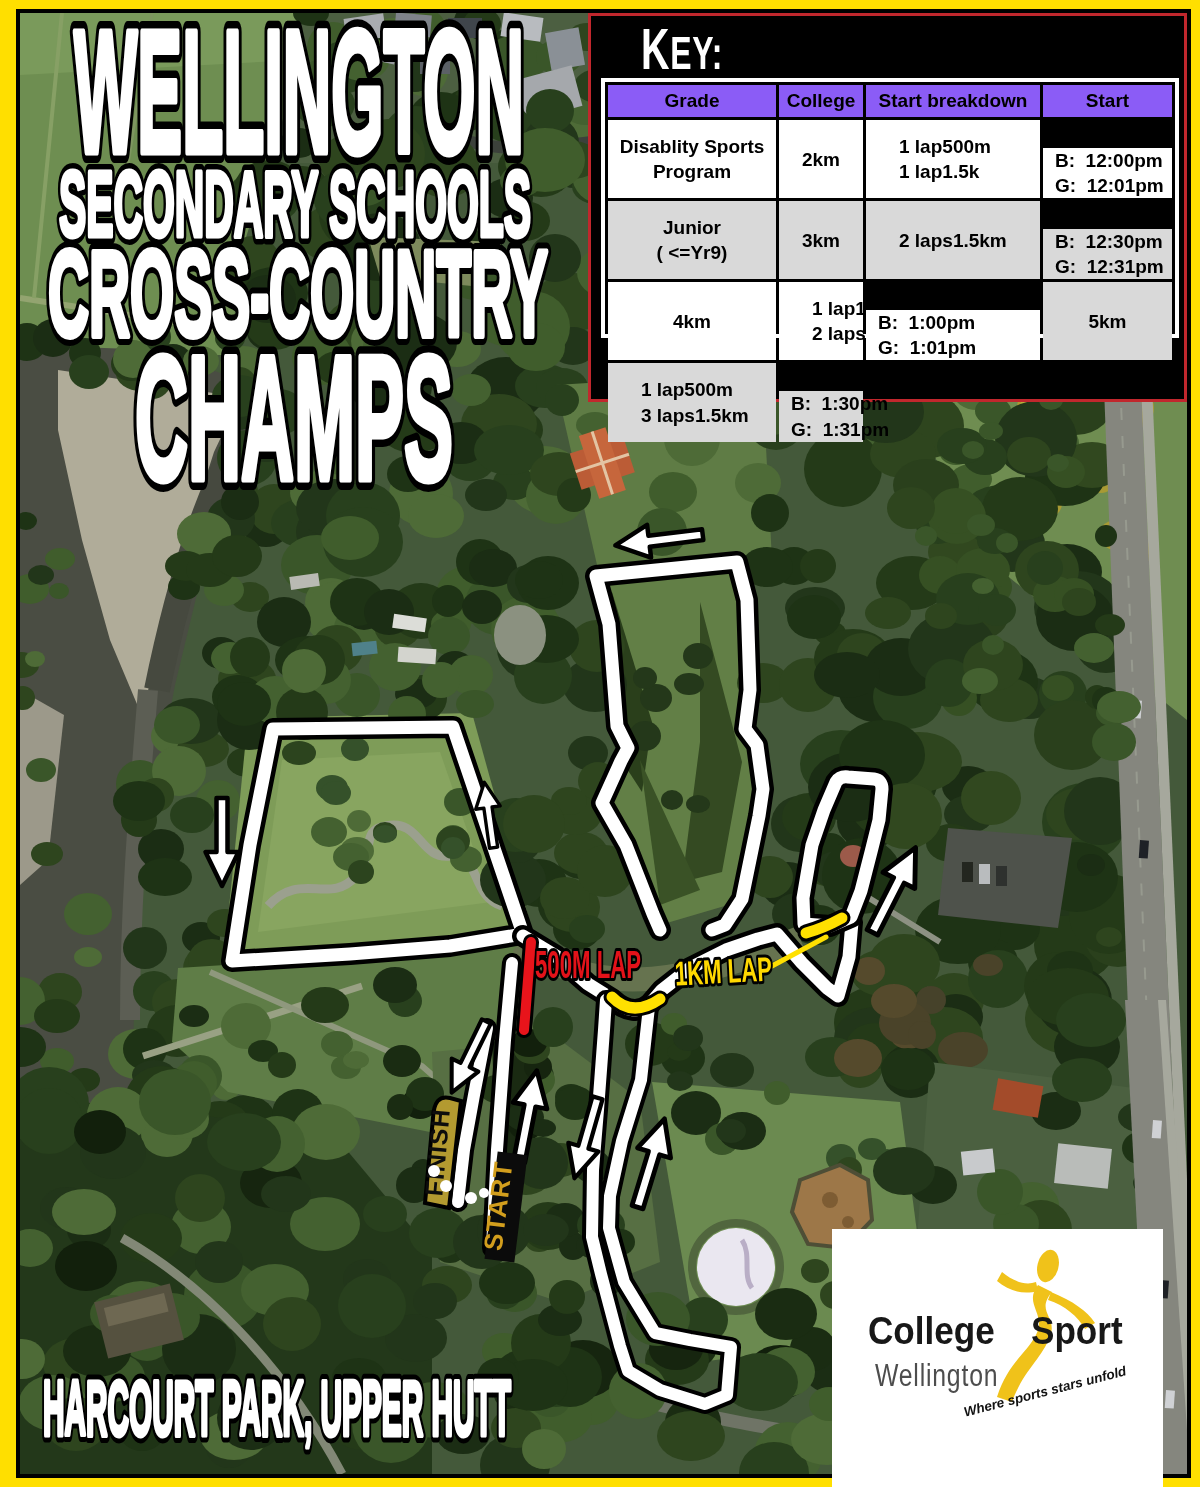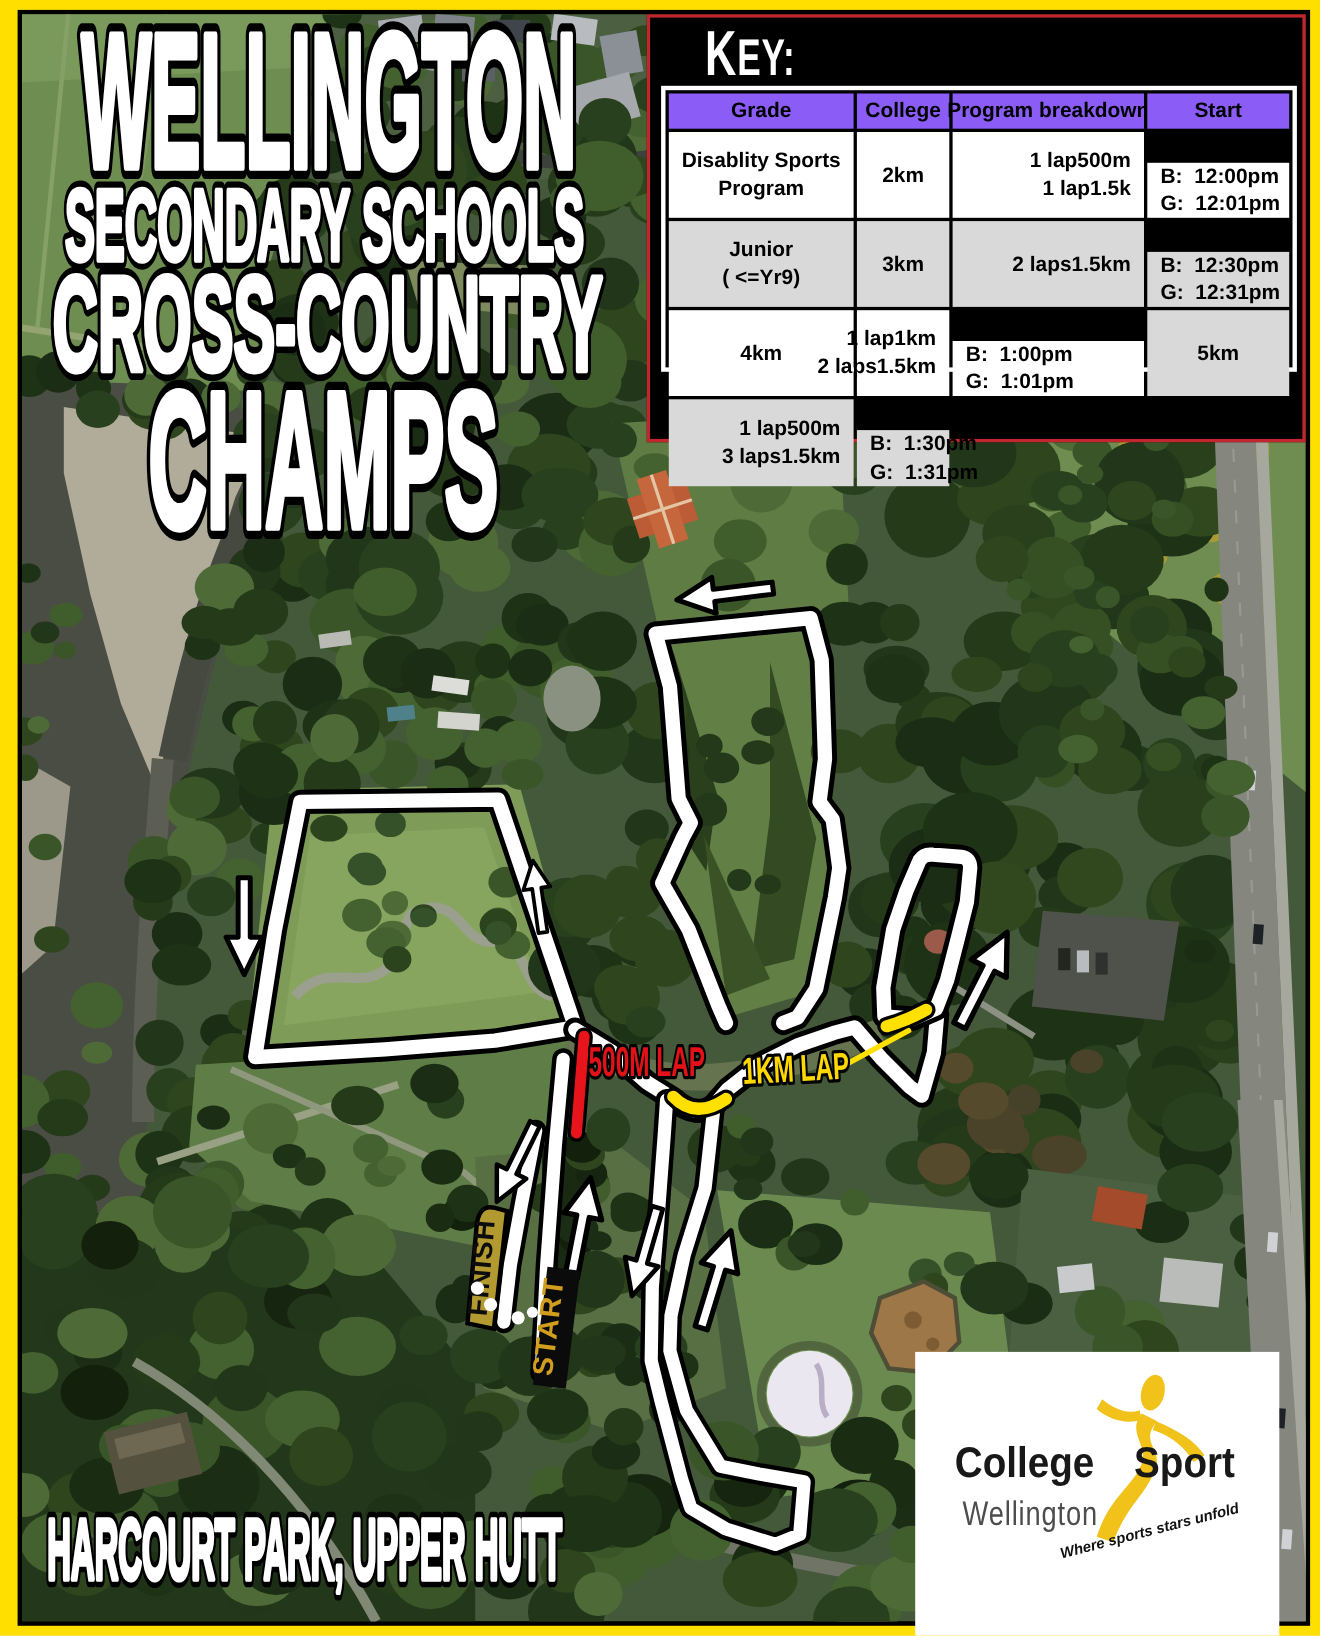--- a/index.html
+++ b/index.html
@@ -7,21 +7,21 @@
 #keybox{position:absolute;left:588px;top:13px;width:599px;height:389px;background:#000;border:3px solid #c1272d;box-sizing:border-box;}
 #keytitle{position:absolute;left:50px;top:-1px;color:#fff;font-weight:bold;font-size:58px;letter-spacing:1px;transform:scaleX(0.68);transform-origin:left top;}
 #keytitle .sm{font-size:47px;}
 #ktable{position:absolute;left:10px;top:62px;width:578px;height:260px;background:#fff;padding:4px;box-sizing:border-box;}
 #kgrid{width:100%;height:100%;background:#000;display:grid;grid-template-columns:168px 84px 174px 1fr;grid-template-rows:32px repeat(4,1fr);gap:3px;padding:3px;box-sizing:border-box;}
 .cell{display:flex;flex-direction:column;justify-content:center;align-items:center;font-weight:bold;font-size:19px;line-height:1.32;text-align:center;color:#000;white-space:nowrap;}
 .hdr{background:#8b5cf6;font-size:19px;}
 .row-white{background:#ffffff;}
 .row-gray{background:#d9d9d9;}
 .ccourse{align-items:stretch;}
-.cbline{display:flex;justify-content:flex-end;padding:0 12px;}
+.cbline{display:flex;justify-content:flex-start;padding:0 33px;}
 .cstart{align-items:flex-start;padding-left:12px;margin-top:28px;}
 #logobox{position:absolute;left:832px;top:1229px;width:331px;height:263px;background:#fff;}
 .lg-college{position:absolute;left:36px;top:80px;font-size:39px;font-weight:bold;color:#181818;transform:scaleX(0.9);transform-origin:left top;}
 .lg-sport{position:absolute;left:199px;top:80px;font-size:39px;font-weight:bold;color:#181818;transform:scaleX(0.9);transform-origin:left top;}
 .lg-wgtn{position:absolute;left:43px;top:129px;font-size:31px;color:#4d4d4d;transform:scaleX(0.8);transform-origin:left top;letter-spacing:1px;}
 .lg-tag{position:absolute;left:118px;top:155px;width:190px;text-align:center;font-size:13.5px;font-weight:bold;font-style:italic;color:#111;transform:rotate(-14.5deg);white-space:nowrap;}
 </style></head>
 <body>
 <div id="page">
 <svg id="mapsvg" width="1200" height="1487" viewBox="0 0 1200 1487">
@@ -939,21 +939,21 @@
 
 <div id="keybox">
 
   <div id="keytitle">K<span class="sm">EY:</span></div>
 
   <div id="ktable">
         <div id="kgrid">
 
     <div class="cell hdr">Grade</div>
     <div class="cell hdr">College</div>
-    <div class="cell hdr">Program breakdown</div>
+    <div class="cell hdr">Start breakdown</div>
     <div class="cell hdr">Start</div>
 
 <div class="cell row-white cgrade">Disablity Sports<br>Program</div>
 <div class="cell row-white cdist">2km</div>
 <div class="cell row-white ccourse">
             <div class="cbline">
               <span>1 lap</span>
               <span>500m</span>
             </div>
             <div class="cbline">

